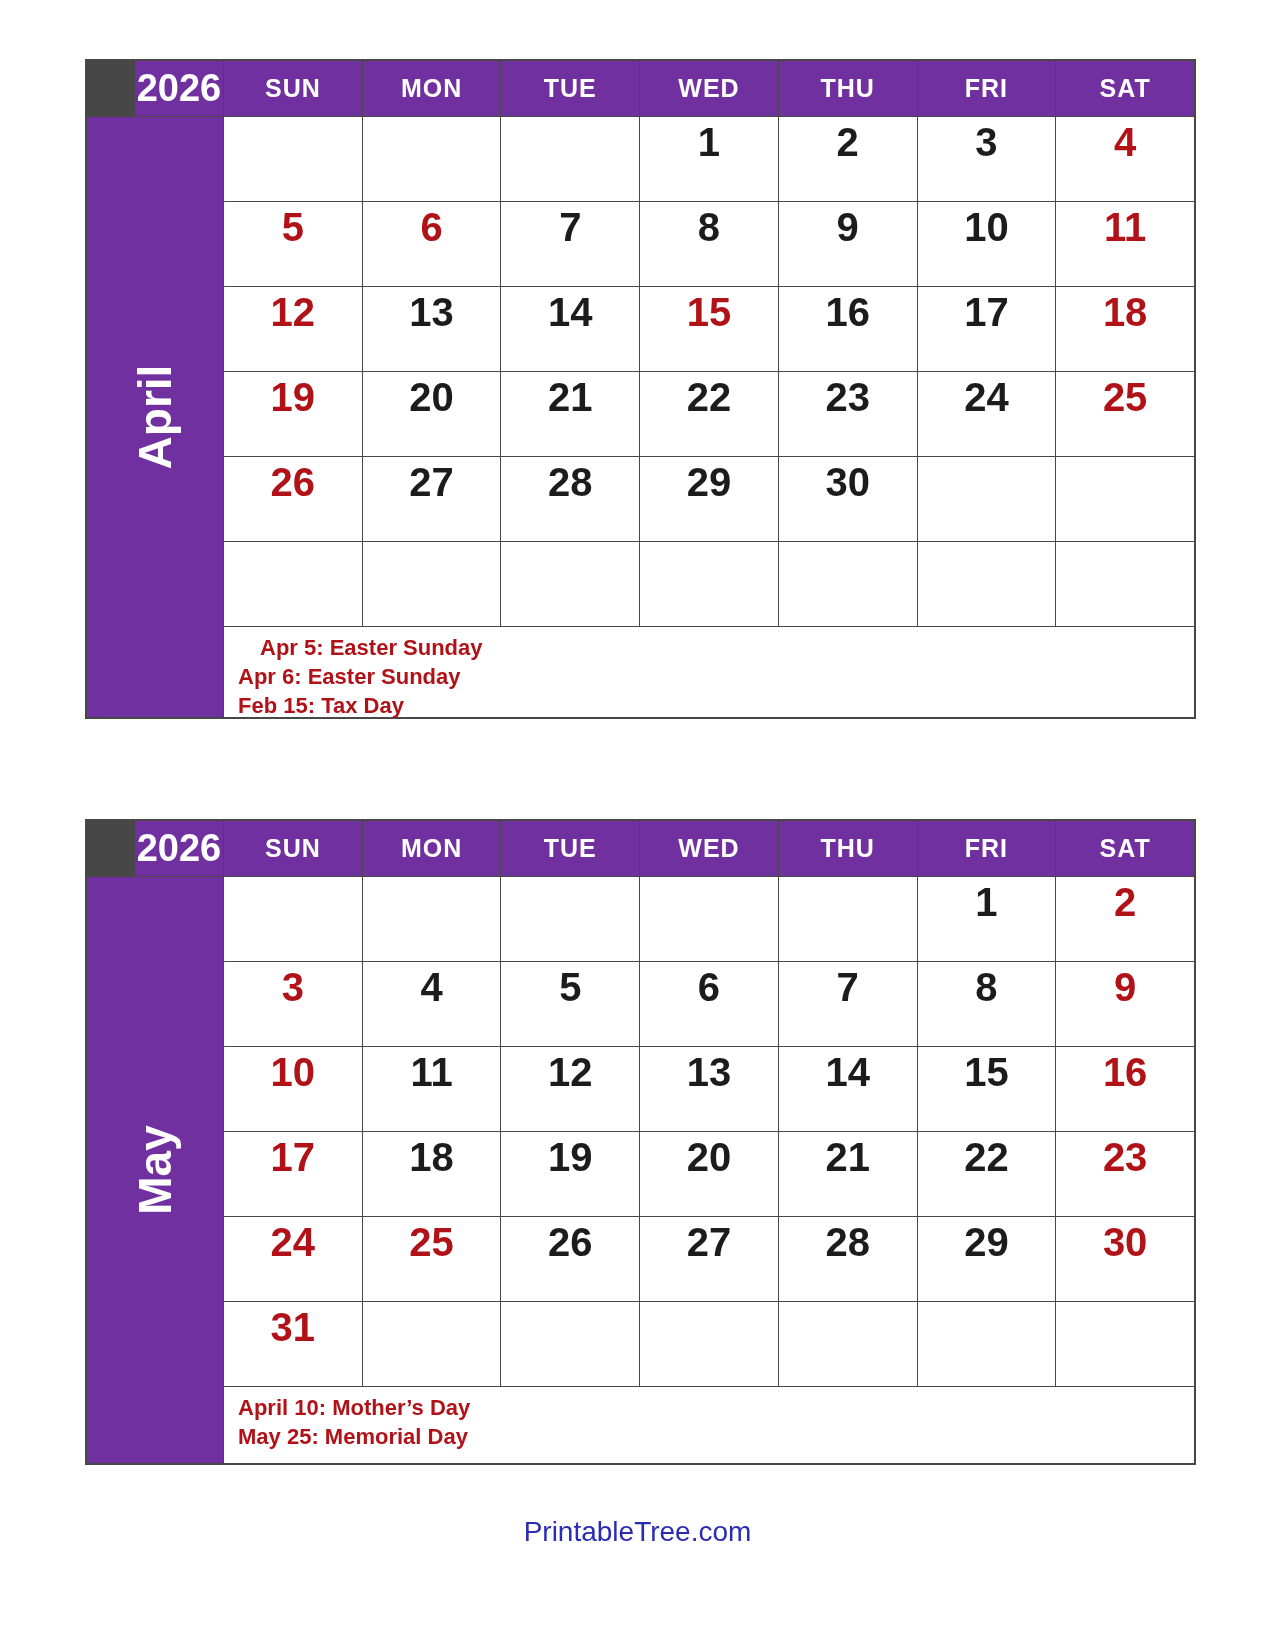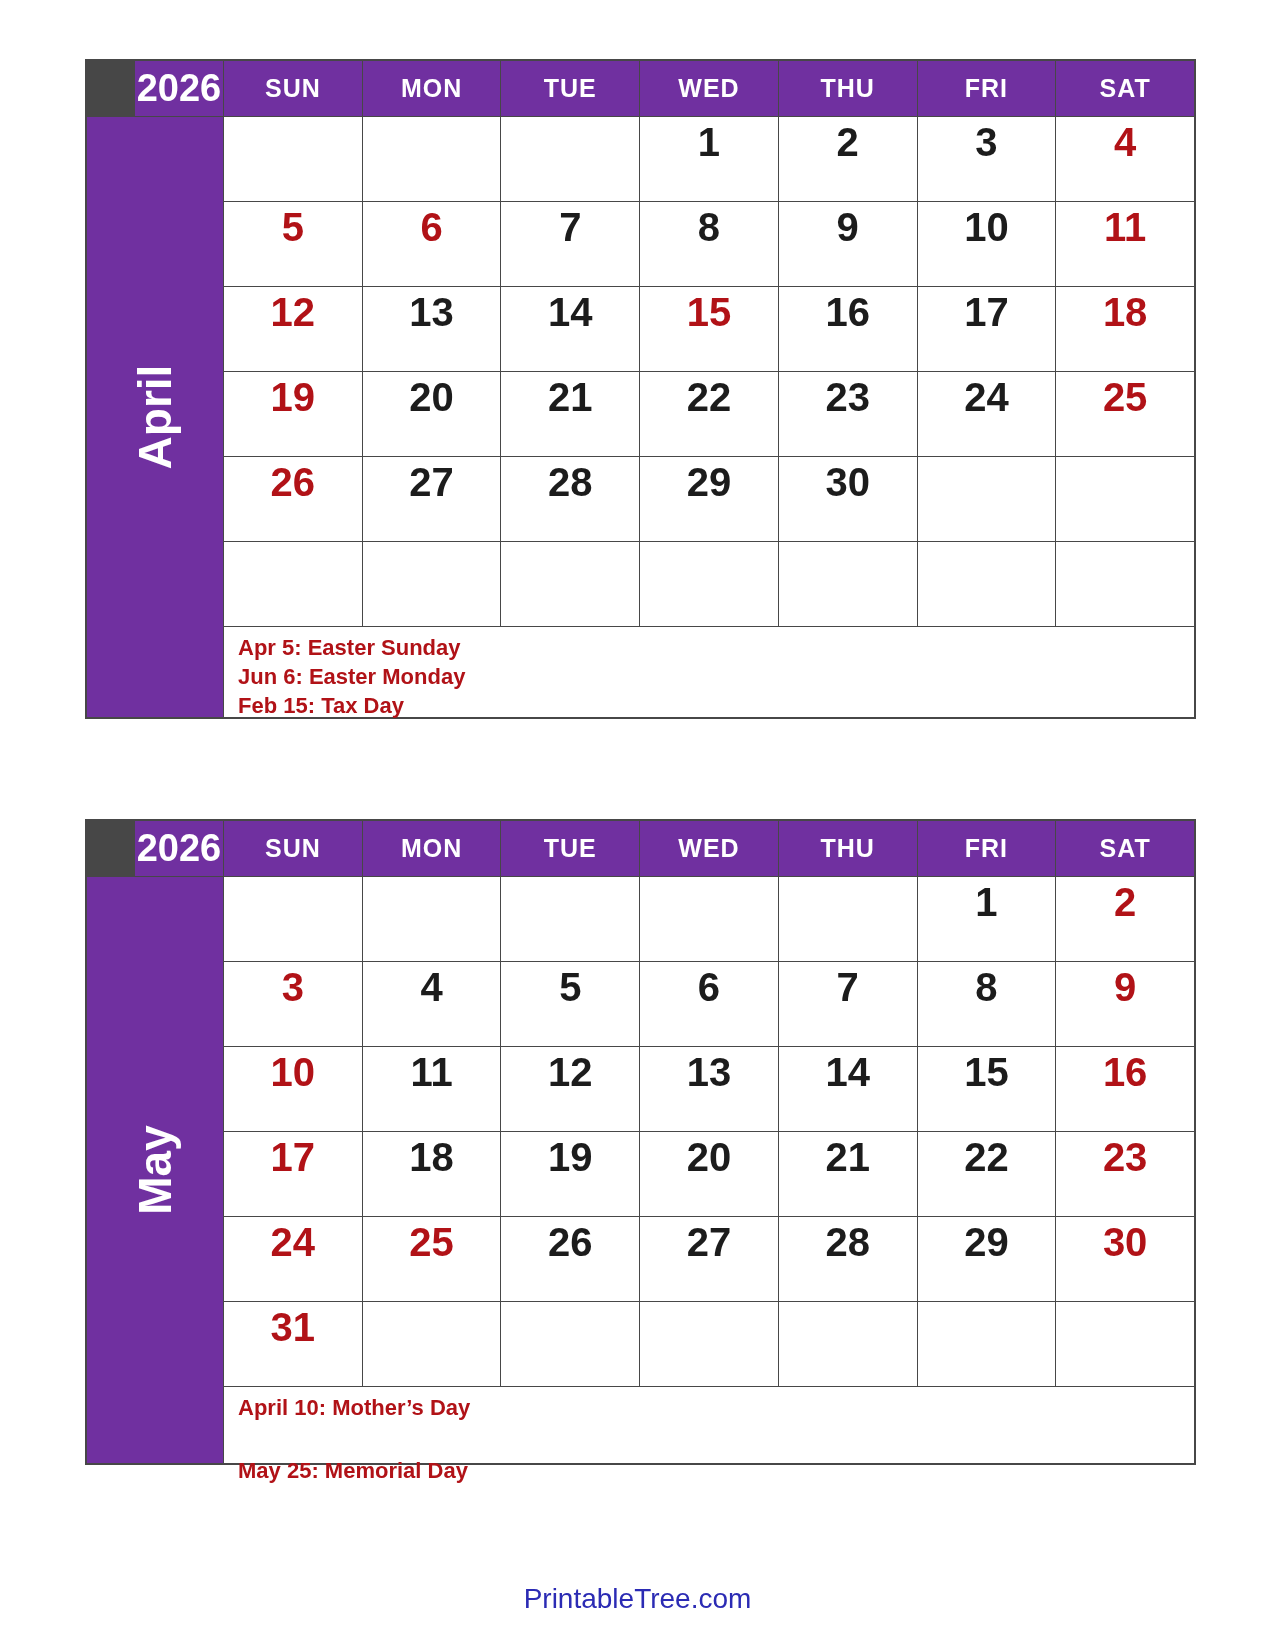--- a/index.html
+++ b/index.html
@@ -77,21 +77,21 @@
     display: flex;
     flex-direction: column;
   }
   .note-line {
     font-weight: bold;
     font-size: 22px;
     line-height: 1.32;
   }
   .footer {
     position: absolute;
-    top: 1583px;
+    top: 1516px;
     left: 0;
     width: 100%;
     text-align: center;
   }
   .footer-link {
     font-size: 28px;
     text-decoration: none;
     cursor: pointer;
   }
 </style>
@@ -148,22 +148,22 @@
         <div class="dcell" style="color: rgb(28, 28, 28);"></div>
         <div class="dcell" style="color: rgb(28, 28, 28);"></div>
         <div class="dcell" style="color: rgb(28, 28, 28);"></div>
         <div class="dcell" style="color: rgb(28, 28, 28);"></div>
         <div class="dcell" style="color: rgb(28, 28, 28);"></div>
         <div class="dcell" style="color: rgb(28, 28, 28);"></div>
         <div class="dcell" style="color: rgb(28, 28, 28);"></div>
         <div class="dcell" style="color: rgb(28, 28, 28);"></div>
         <div class="dcell" style="color: rgb(28, 28, 28);"></div>
         <div class="notes">
-          <div class="note-line" style="color: rgb(177, 18, 23);">Apr 5:  Easter Sunday</div>
-          <div class="note-line" style="color: rgb(177, 18, 23);">Jun 6:  Easter Monday</div>
+          <div class="note-line" style="color: rgb(177, 18, 23); margin-left: 22px;">Apr 5:  Easter Sunday</div>
+          <div class="note-line" style="color: rgb(177, 18, 23);">Apr 6:  Easter Sunday</div>
           <div class="note-line" style="color: rgb(177, 18, 23);">Feb 15:  Tax Day</div>
         </div>
       </div>
       <div class="calendar" id="cal-1">
         <div class="hcell ycell" style="background: rgb(112, 48, 160);">2026</div>
         <div class="hcell" style="background: rgb(112, 48, 160);">SUN</div>
         <div class="hcell" style="background: rgb(112, 48, 160);">MON</div>
         <div class="hcell" style="background: rgb(112, 48, 160);">TUE</div>
         <div class="hcell" style="background: rgb(112, 48, 160);">WED</div>
         <div class="hcell" style="background: rgb(112, 48, 160);">THU</div>
@@ -209,20 +209,20 @@
         <div class="dcell" style="color: rgb(177, 18, 23);">30</div>
         <div class="dcell" style="color: rgb(177, 18, 23);">31</div>
         <div class="dcell" style="color: rgb(28, 28, 28);"></div>
         <div class="dcell" style="color: rgb(28, 28, 28);"></div>
         <div class="dcell" style="color: rgb(28, 28, 28);"></div>
         <div class="dcell" style="color: rgb(28, 28, 28);"></div>
         <div class="dcell" style="color: rgb(28, 28, 28);"></div>
         <div class="dcell" style="color: rgb(28, 28, 28);"></div>
         <div class="notes">
           <div class="note-line" style="color: rgb(177, 18, 23);">April 10: Mother’s Day</div>
-          <div class="note-line" style="color: rgb(177, 18, 23); margin-top: 34px;">May 25: Memorial Day</div>
+          <div class="note-line" style="color: rgb(177, 18, 23);">May 25: Memorial Day</div>
         </div>
       </div>
     </div>
   <div class="footer">
     <span class="footer-link" style="color: rgb(43, 43, 180);">PrintableTree.com</span>
   </div>
 </div>
 
 </body></html>

